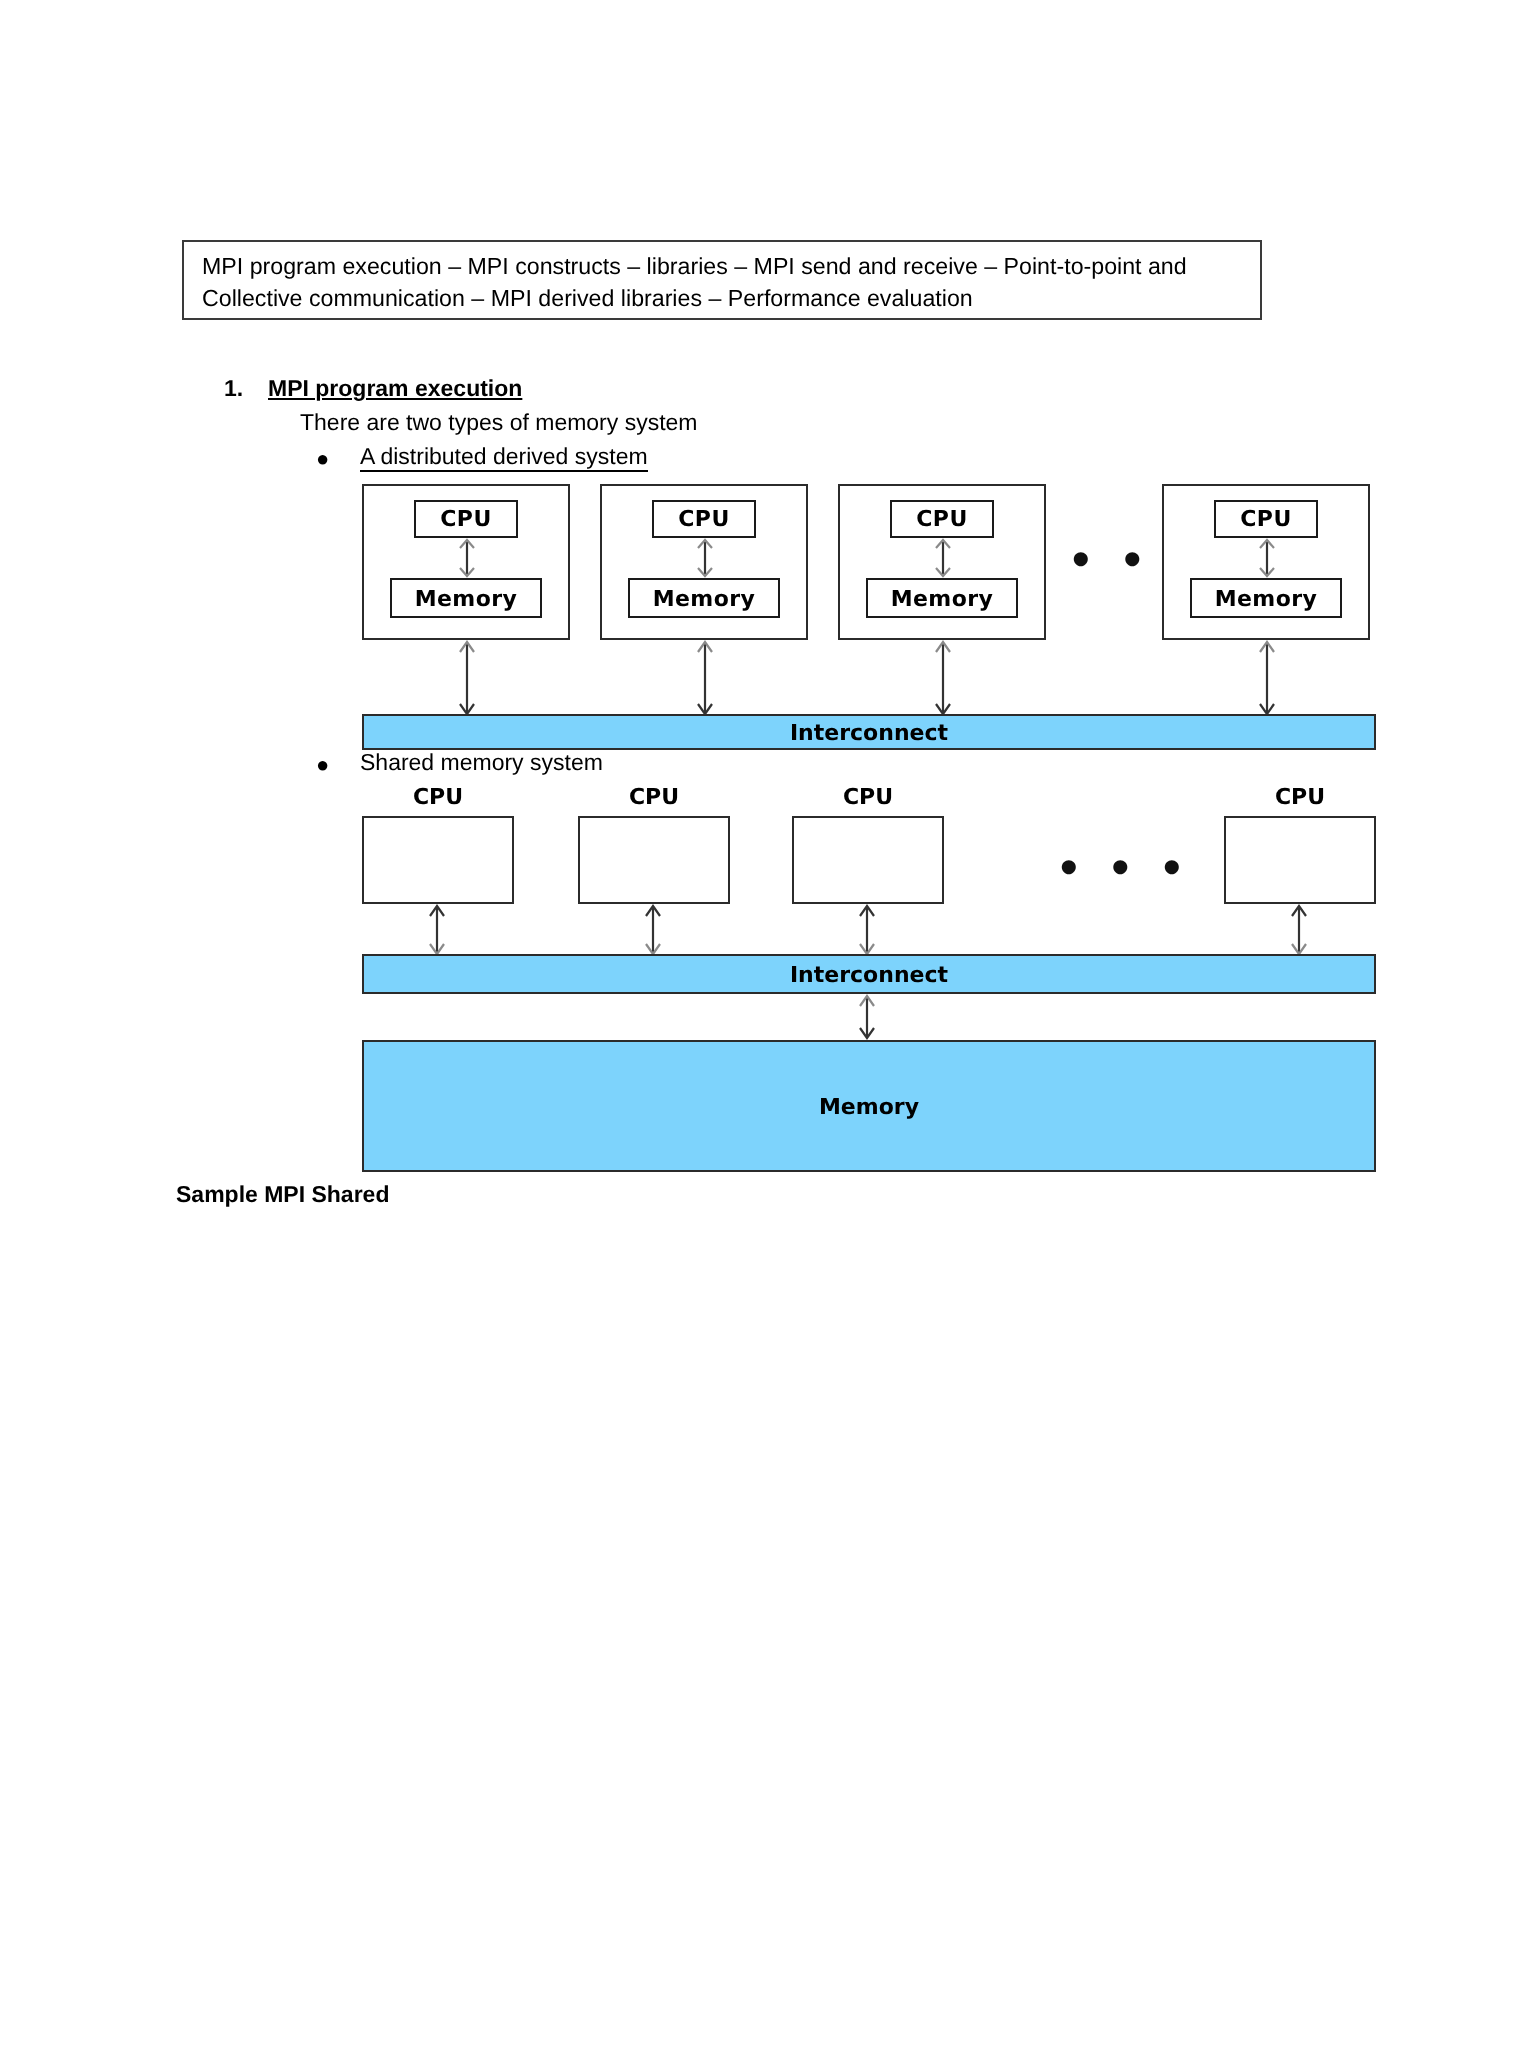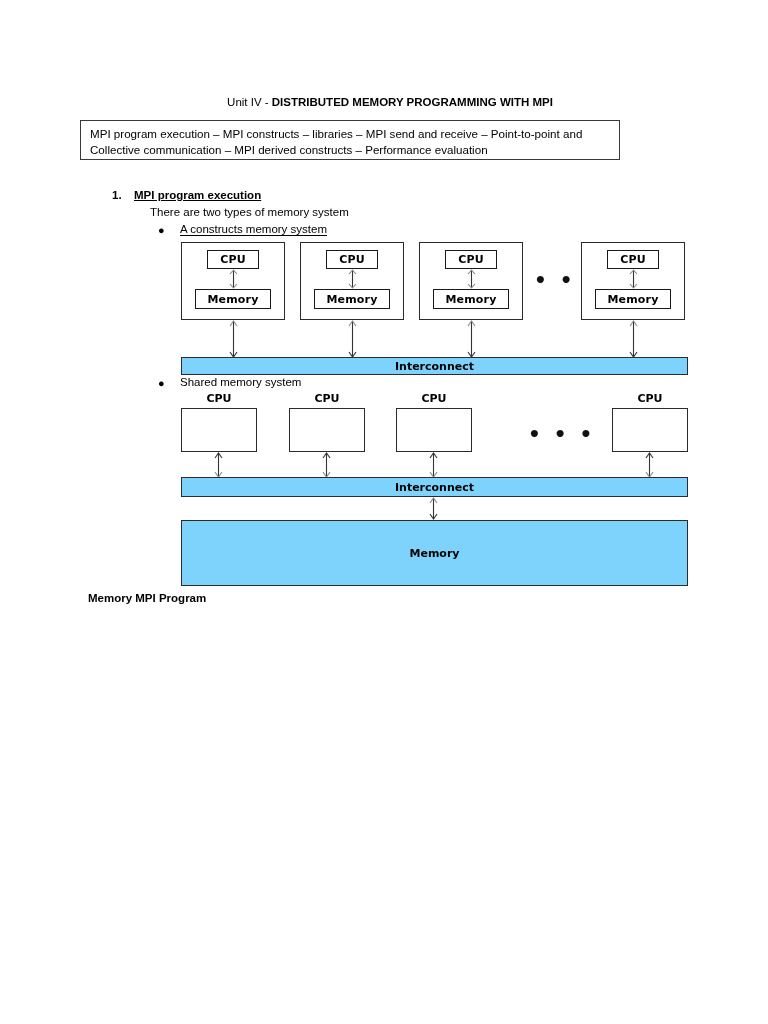--- a/index.html
+++ b/index.html
@@ -33,21 +33,21 @@
     font-size: 11.5px;
     line-height: 15px;
     white-space: nowrap;
   }
   .doc-title .t-normal { font-weight: 400; }
   .doc-title .t-bold { font-weight: 700; }
 
   
   .syllabus-box {
     position: absolute;
-    left: 80px;
+    left: 91px;
     top: 120px;
     width: 540px;
     height: 40px;
     border: 1px solid #3a3a3a;
     box-sizing: border-box;
     padding: 5px 9px 0 9px;
   }
   .syllabus-line {
     font-size: 11.6px;
     line-height: 16px;
@@ -159,35 +159,32 @@
     top: 592px;
     font-size: 11.5px;
     font-weight: 700;
   }
 </style>
 </head>
 <body>
 
 <div class="page">
 
-  <div class="doc-title">
-    <span class="t-normal">Unit IV - </span><span class="t-bold">DISTRIBUTED MEMORY PROGRAMMING WITH MPI</span>
-  </div>
 
   <div class="syllabus-box">
     <div class="syllabus-line">MPI program execution – MPI constructs – libraries – MPI send and receive – Point-to-point and</div>
-    <div class="syllabus-line">Collective communication – MPI derived constructs  – Performance evaluation</div>
+    <div class="syllabus-line">Collective communication – MPI derived libraries  – Performance evaluation</div>
   </div>
 
   <div class="num-marker">1.</div>
   <div class="num-heading">MPI program execution</div>
   <div class="sub-line">There are two types of memory system</div>
 
   <div class="bullet-dot bullet-1-dot">●</div>
-  <div class="bullet-text bullet-1-text"><span class="u">A constructs memory system</span></div>
+  <div class="bullet-text bullet-1-text"><span class="u">A distributed derived system</span></div>
 
   <div>
 
     <div class="node-box" style="left:181px; top:242px; width:104px; height:78px;"></div>
     <div class="inner-box" style="left:207px; top:250px; width:52px; height:19px;">CPU</div>
     <svg class="v-arrow" style="left:228px; top:269px;" width="11" height="20" viewBox="0 0 11 20">
       <line x1="5.5" y1="2" x2="5.5" y2="18" stroke="#333" stroke-width="1.1"></line>
       <polyline points="2,5 5.5,1 9,5" fill="none" stroke="#8a8a8a" stroke-width="1.1"></polyline>
       <polyline points="2,15 5.5,19 9,15" fill="none" stroke="#8a8a8a" stroke-width="1.1"></polyline>
     </svg>
@@ -288,15 +285,15 @@
 
     <svg class="v-arrow" style="left:428px; top:497px;" width="11" height="23" viewBox="0 0 11 23">
       <line x1="5.5" y1="2" x2="5.5" y2="21" stroke="#333" stroke-width="1.1"></line>
       <polyline points="2,6 5.5,1 9,6" fill="none" stroke="#8a8a8a" stroke-width="1.1"></polyline>
       <polyline points="2,17 5.5,22 9,17" fill="none" stroke="#333" stroke-width="1.1"></polyline>
     </svg>
 
     <div class="bar-box" style="left:181px; top:520px; width:507px; height:66px;">Memory</div>
   </div>
 
-  <div class="footer-text">Memory MPI Program</div>
+  <div class="footer-text">Sample MPI Shared</div>
 
 </div>
 
 </body></html>

